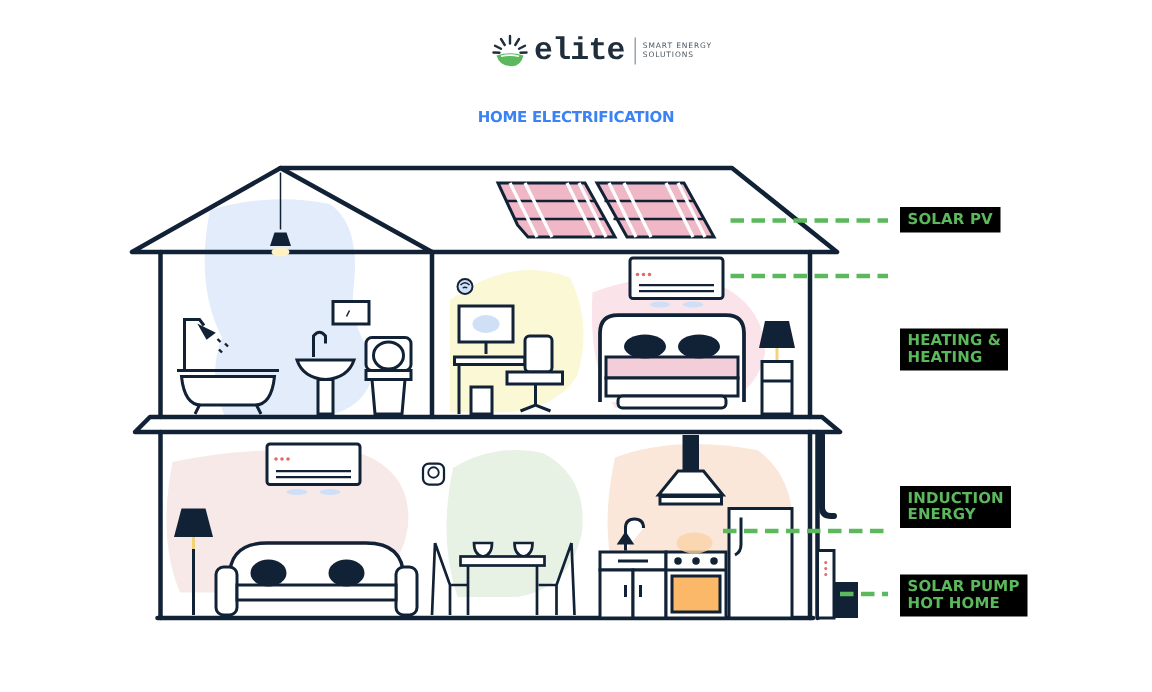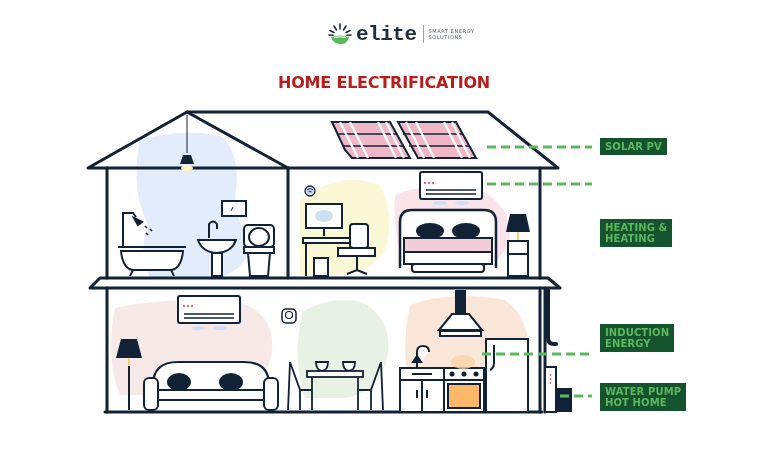--- a/index.html
+++ b/index.html
@@ -1,23 +1,23 @@
 <!DOCTYPE html>
 <html><head>
 <meta charset="utf-8">
 <style>
   html, body { margin: 0; padding: 0; background: #ffffff; }
   body { width: 768px; height: 461px; position: relative; overflow: hidden; font-family: "Liberation Sans", sans-serif; }
   .logo { position: absolute; left: 328px; top: 20px; height: 28px; display: flex; align-items: center; }
   .logo-word { font-family: Liberation Mono, monospace; font-weight: bold; font-size: 21px; color: #1e2e3c; margin-left: 4px; letter-spacing: -0.5px; line-height: 1; }
   .logo-sep { width: 1px; height: 18px; background: #9aa3ab; margin: 0 5px 0 6px; }
   .logo-tag { font-size: 5px; line-height: 6px; letter-spacing: 0.6px; color: #4b5660; font-family: "DejaVu Sans", sans-serif; }
-  .title { position: absolute; left: 0; width: 768px; top: 73px; text-align: center; font-family: "DejaVu Sans", sans-serif; font-weight: bold; font-size: 16px; color: #b91c1c; letter-spacing: -0.2px; }
+  .title { position: absolute; left: 0; width: 768px; top: 73px; text-align: center; font-family: "DejaVu Sans", sans-serif; font-weight: bold; font-size: 10px; color: #3b82f6; letter-spacing: -0.2px; }
   .scene { position: absolute; left: 0; top: 0; }
-  .label { position: absolute; background: #14532d; color: #5cb85c; font-family: "DejaVu Sans", sans-serif; font-weight: bold; font-size: 10px; line-height: 11px; padding: 3px 5px; letter-spacing: 0.1px; }
+  .label { position: absolute; background: #000000; color: #5cb85c; font-family: "DejaVu Sans", sans-serif; font-weight: bold; font-size: 10px; line-height: 11px; padding: 3px 5px; letter-spacing: 0.1px; }
 </style>
 </head>
 <body>
 
 <div class="logo">
   <svg width="24" height="24" viewBox="0 0 24 24">
     <g stroke="#1e2e3c" stroke-width="1.6" stroke-linecap="round">
       <line x1="12" y1="2" x2="12" y2="7"></line>
       <line x1="6" y1="4" x2="8.5" y2="8"></line>
       <line x1="18" y1="4" x2="15.5" y2="8"></line>
@@ -264,15 +264,15 @@
 </div>
 <div class="label" style="left:600px; top:172px;margin-top:47px;">
   <span>HEATING &amp;</span><br>
   <span>HEATING</span>
 </div>
 <div class="label" style="left:600px; top:324px;">
   <span>INDUCTION</span><br>
   <span>ENERGY</span>
 </div>
 <div class="label" style="left:600px; top:383px;">
-  <span>WATER PUMP</span><br>
+  <span>SOLAR PUMP</span><br>
   <span>HOT HOME</span>
 </div>
 
 </body></html>

